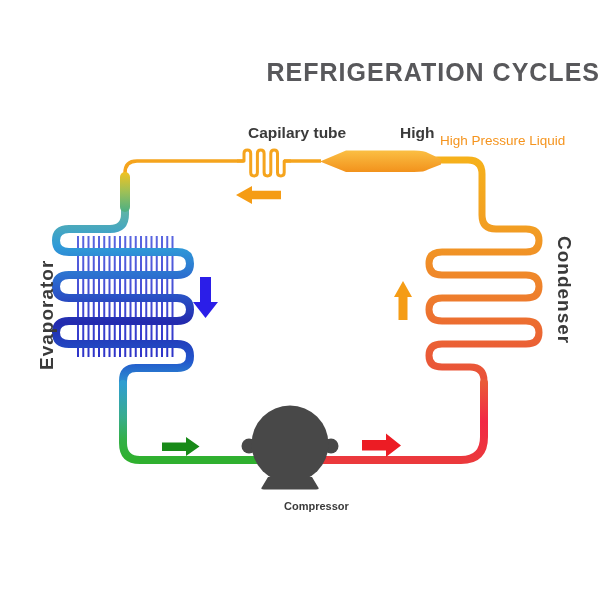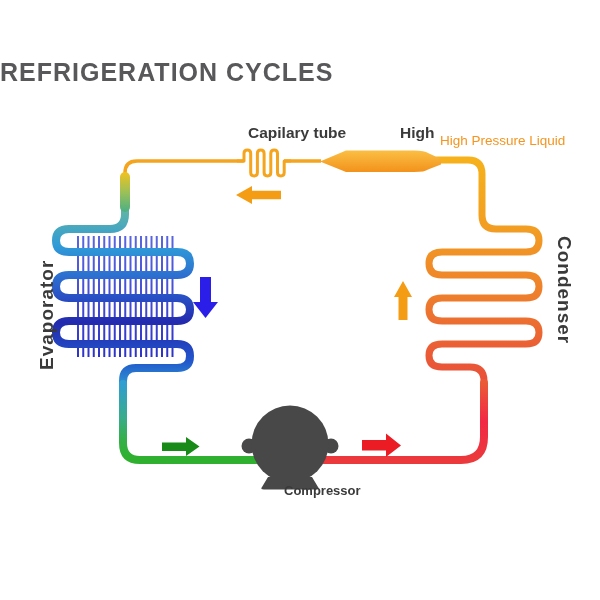--- a/index.html
+++ b/index.html
@@ -1,20 +1,20 @@
 <!DOCTYPE html>
 <html><head>
 <meta charset="utf-8">
 <style>
   html,body{margin:0;padding:0;background:#ffffff;}
   #stage{position:relative;width:600px;height:600px;background:#ffffff;overflow:hidden;
          font-family:"Liberation Sans", sans-serif;}
   #diagram-svg{position:absolute;left:0;top:0;}
   .lbl{position:absolute;white-space:nowrap;}
-  .title{left:0;top:58px;width:600px;text-align:left;font-size:25px;font-weight:bold;
+  .title{left:0;top:58px;width:600px;text-align:right;font-size:25px;font-weight:bold;
          letter-spacing:1px;color:#58585B;}
   .comp{font-weight:bold;color:#3A3A3A;font-size:15.5px;margin-left:44px;}
   .state{font-size:13.5px;font-weight:normal;}
   .vlabel{font-weight:bold;color:#3A3A3A;font-size:19px;letter-spacing:1px;transform-origin:0 0;}
   .two-line{line-height:16.5px;}
 </style>
 </head>
 <body>
 
 <div id="stage">
@@ -133,16 +133,16 @@
 
   <div class="lbl comp" style="left:356px;top:124px;">High</div>
 
   <div class="lbl state" style="left: 440px; top: 133px; color: rgb(245, 148, 30); text-align: right;">High Pressure Liquid</div>
 
 
   <div class="lbl vlabel" style="left:36px;top:370px;transform:rotate(-90deg);">Evaporator</div>
 
   <div class="lbl vlabel" style="left:575px;top:236px;transform:rotate(90deg);">Condenser</div>
 
-  <div class="lbl comp" style="left:240px;top:483px;font-size:13px;">Compressor</div>
+  <div class="lbl comp" style="left:240px;top:500px;font-size:11px;">Compressor</div>
 
 
 </div>
 
 </body></html>

